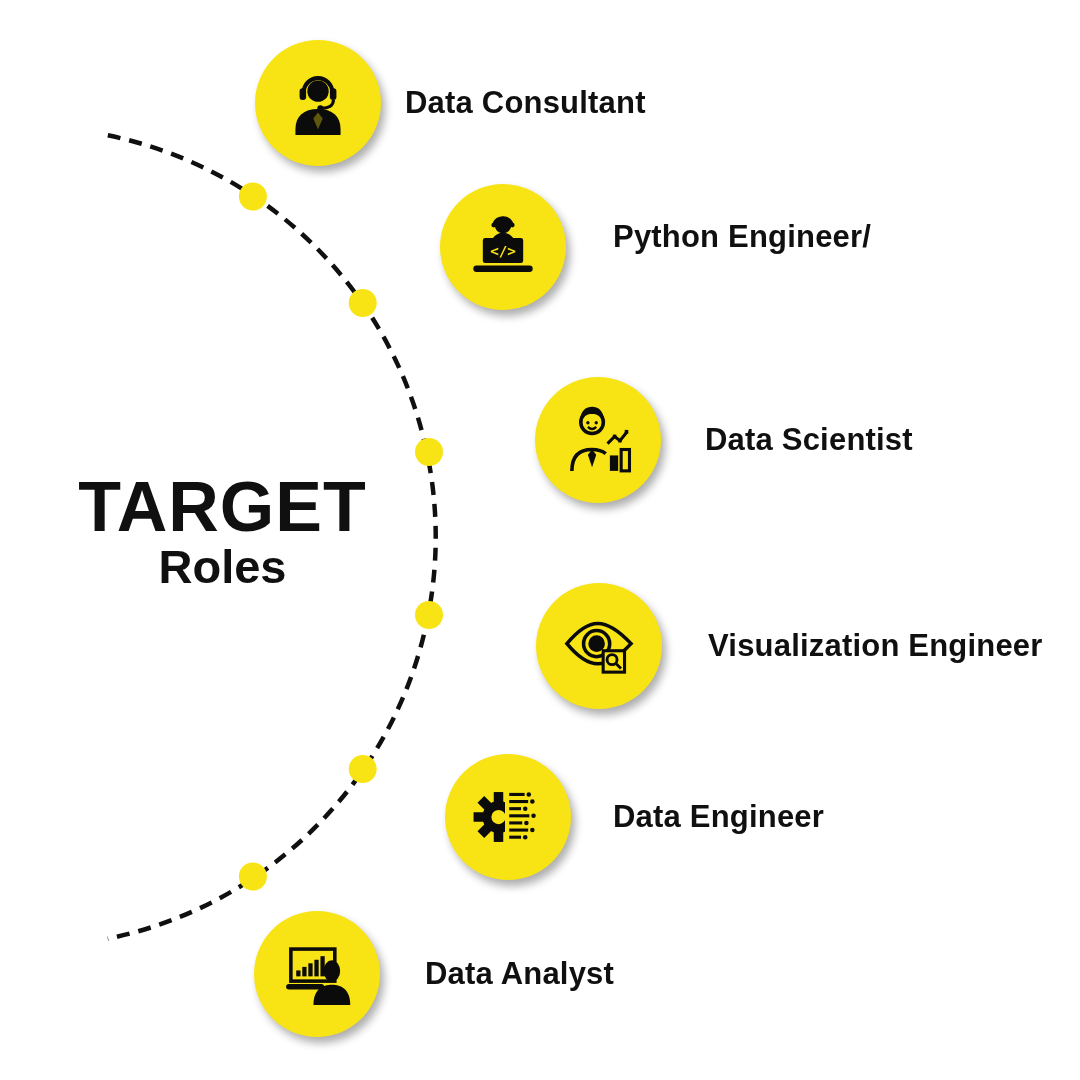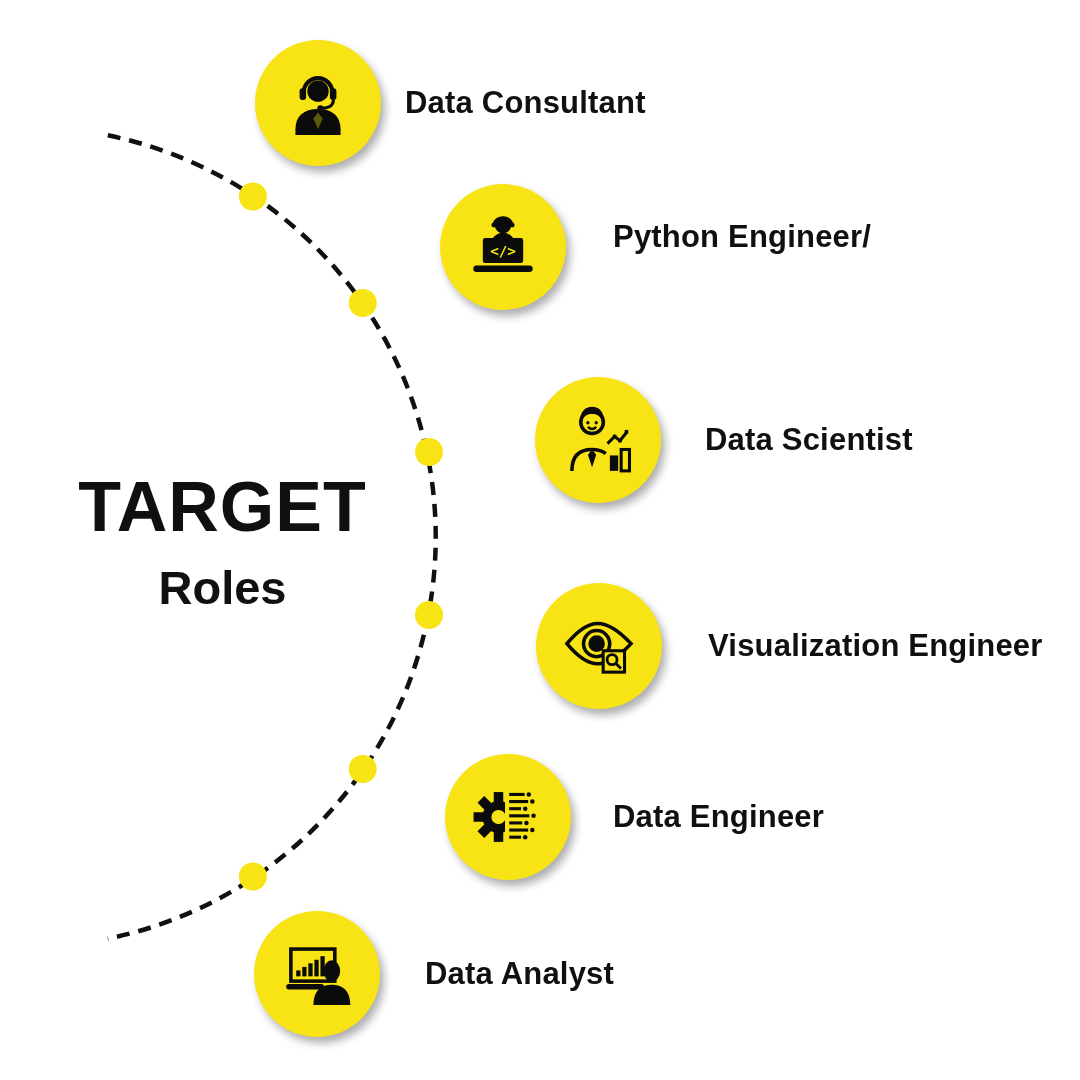--- a/index.html
+++ b/index.html
@@ -41,21 +41,21 @@
   .role-5{left:445px;top:754px;gap:42px;}
   .role-6{left:254px;top:911px;gap:45px;}
   .title{
     position:absolute;left:30px;top:472px;width:385px;
     text-align:center;z-index:2;
   }
   .title-main{
     font-size:70px;font-weight:bold;line-height:1;letter-spacing:1px;
   }
   .title-sub{
-    font-size:47px;font-weight:bold;line-height:1;margin-top:22px;
+    font-size:47px;font-weight:bold;line-height:1;margin-top:1px;
   }
 </style>
 </head>
 <body>
 
 <div class="stage">
 
   <svg class="arc-svg" width="1080" height="1080" viewBox="0 0 1080 1080">
     <path d="M107.8 135.3 A410 410 0 0 1 107.8 938.7" fill="none" stroke="#101010" stroke-width="4.5" stroke-dasharray="13 9"></path>
     <circle cx="252.9" cy="196.5" r="14" fill="#F8E414"></circle>

